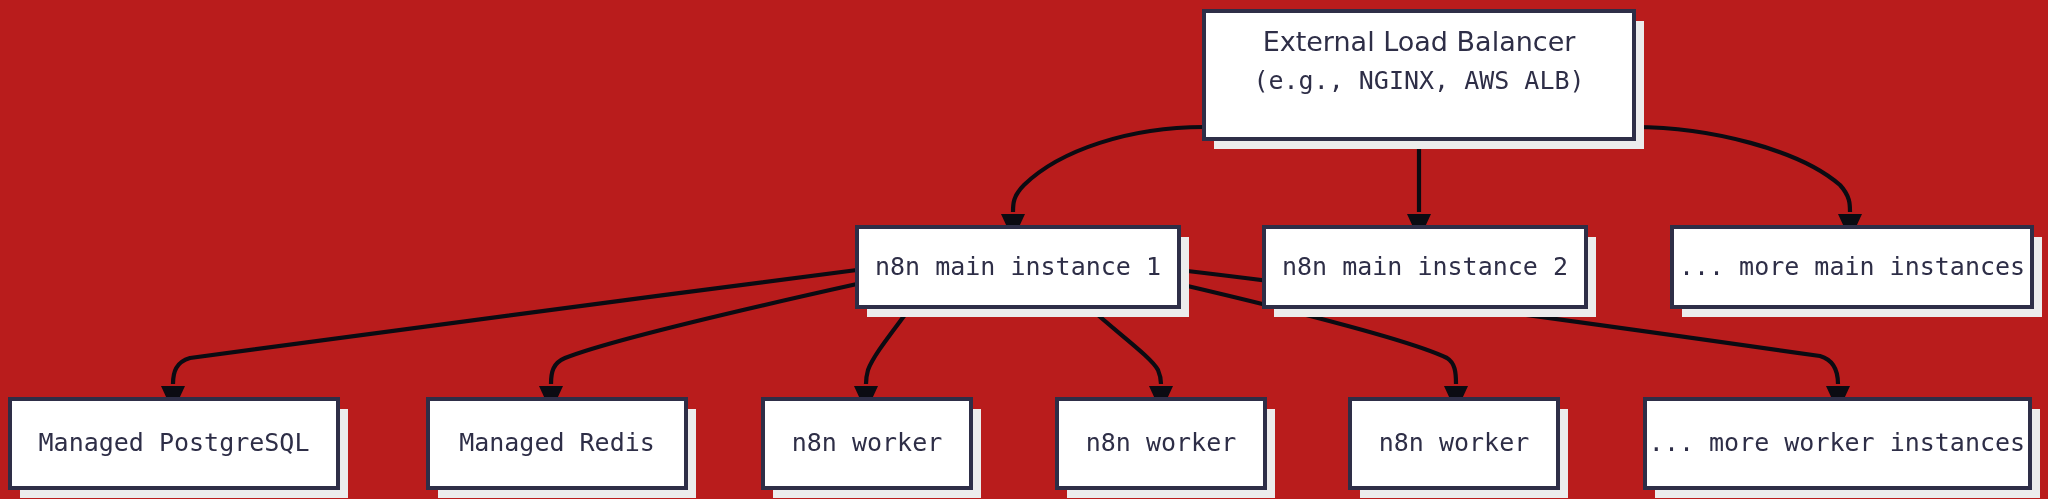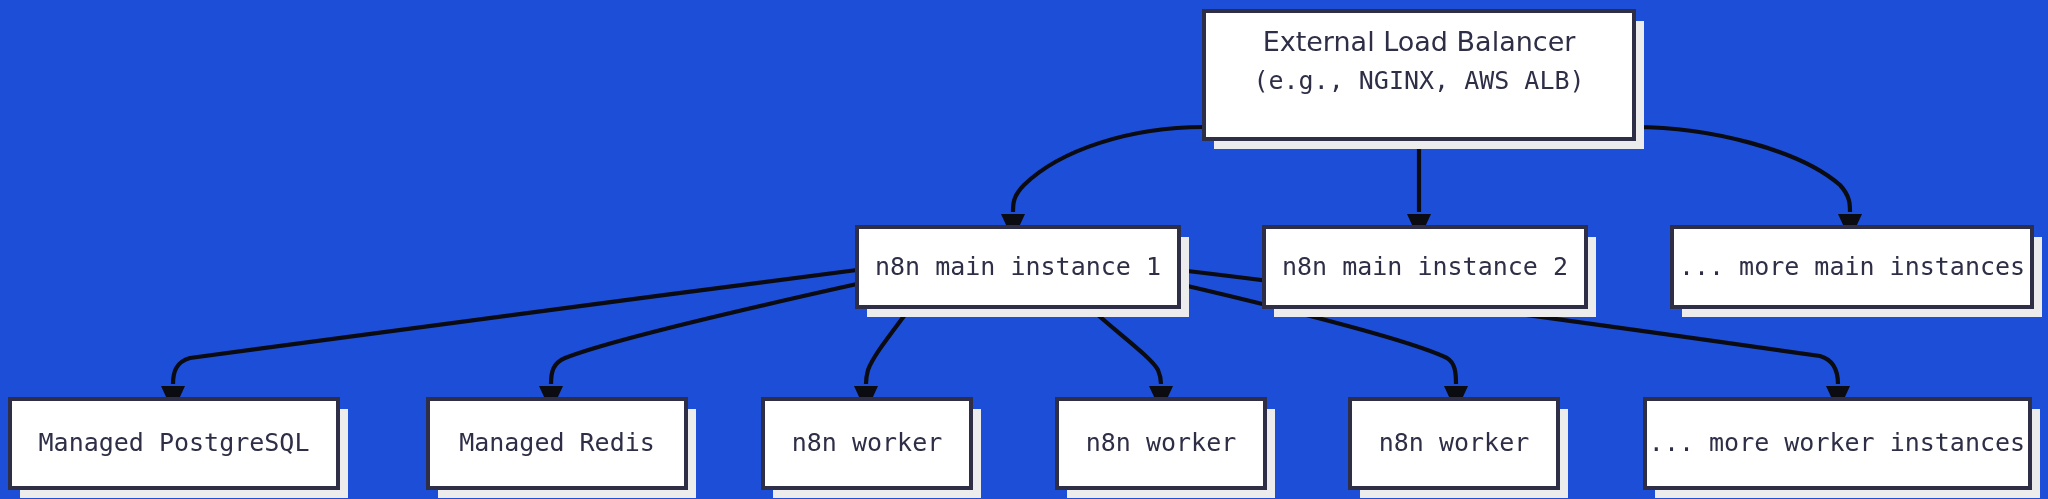--- a/index.html
+++ b/index.html
@@ -10,21 +10,21 @@
   body {
     width: 2048px;
     height: 499px;
     font-family: "DejaVu Sans", sans-serif;
     overflow: hidden;
   }
   #diagram-root {
     position: relative;
     width: 2048px;
     height: 499px;
-    background: #1d4ed8;
+    background: #b91c1c;
   }
   svg.diagram-canvas {
     position: absolute;
     top: 0;
     left: 0;
     width: 2048px;
     height: 499px;
     display: block;
   }
   .node-shadow {

